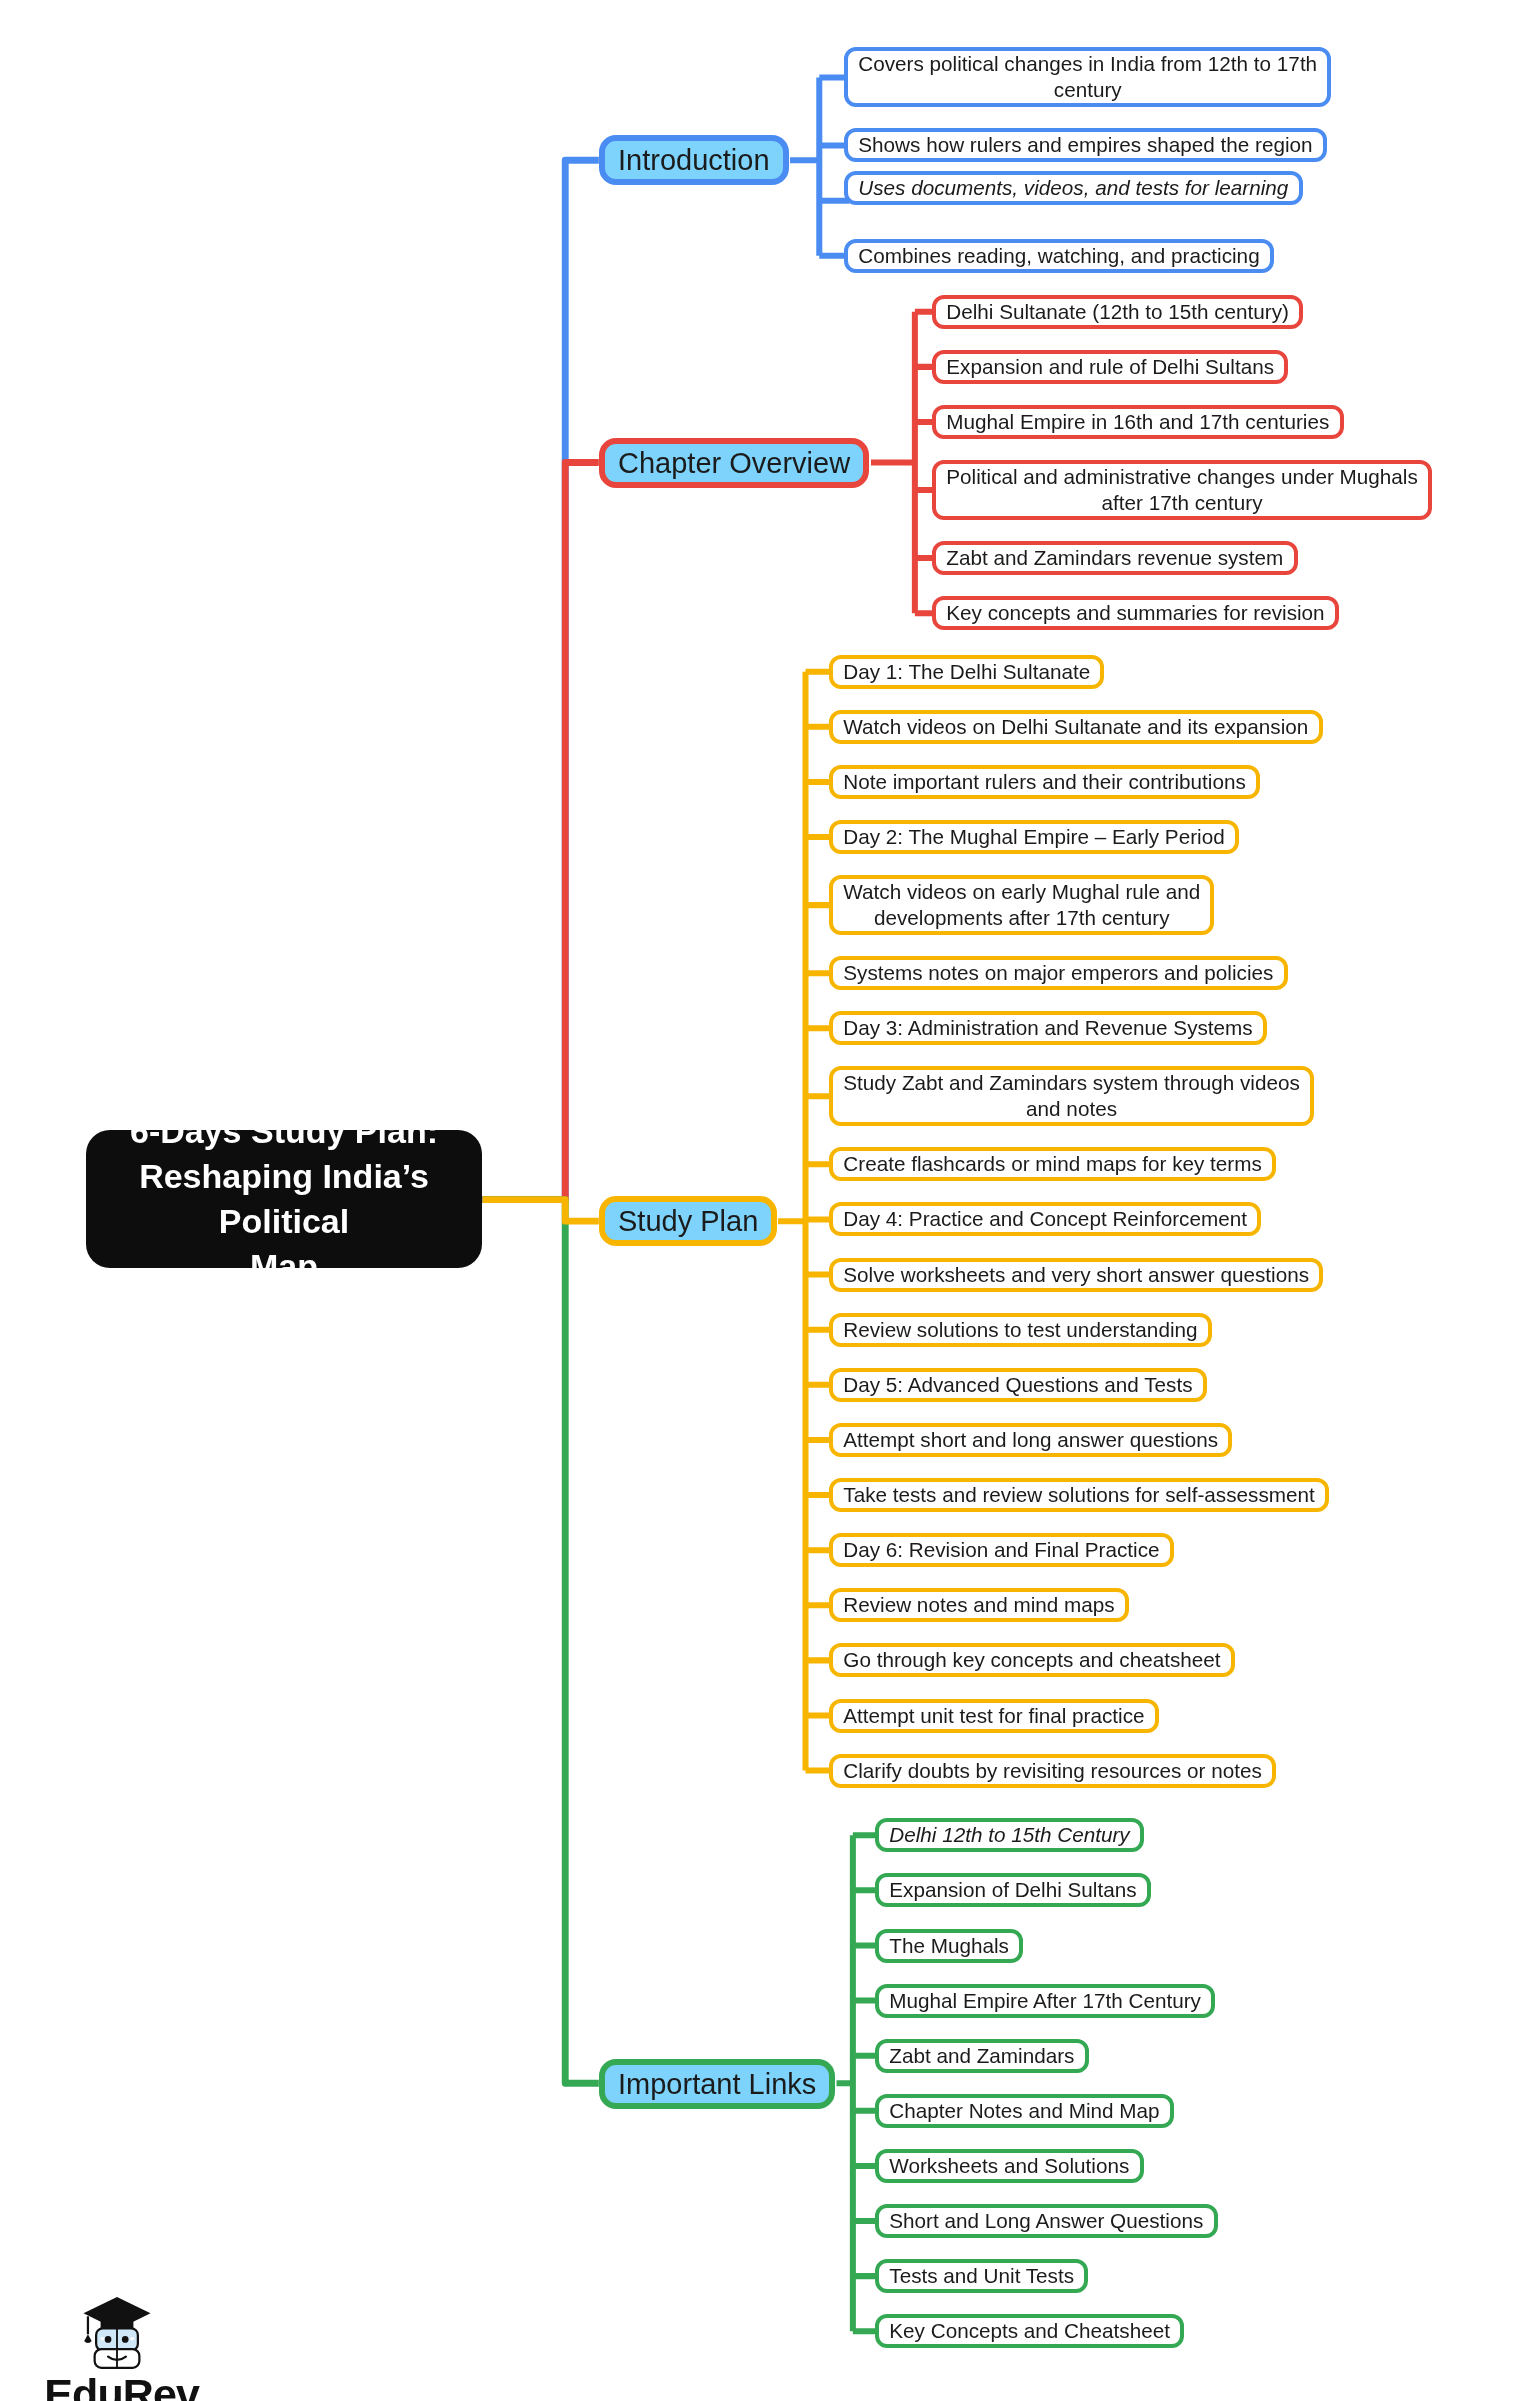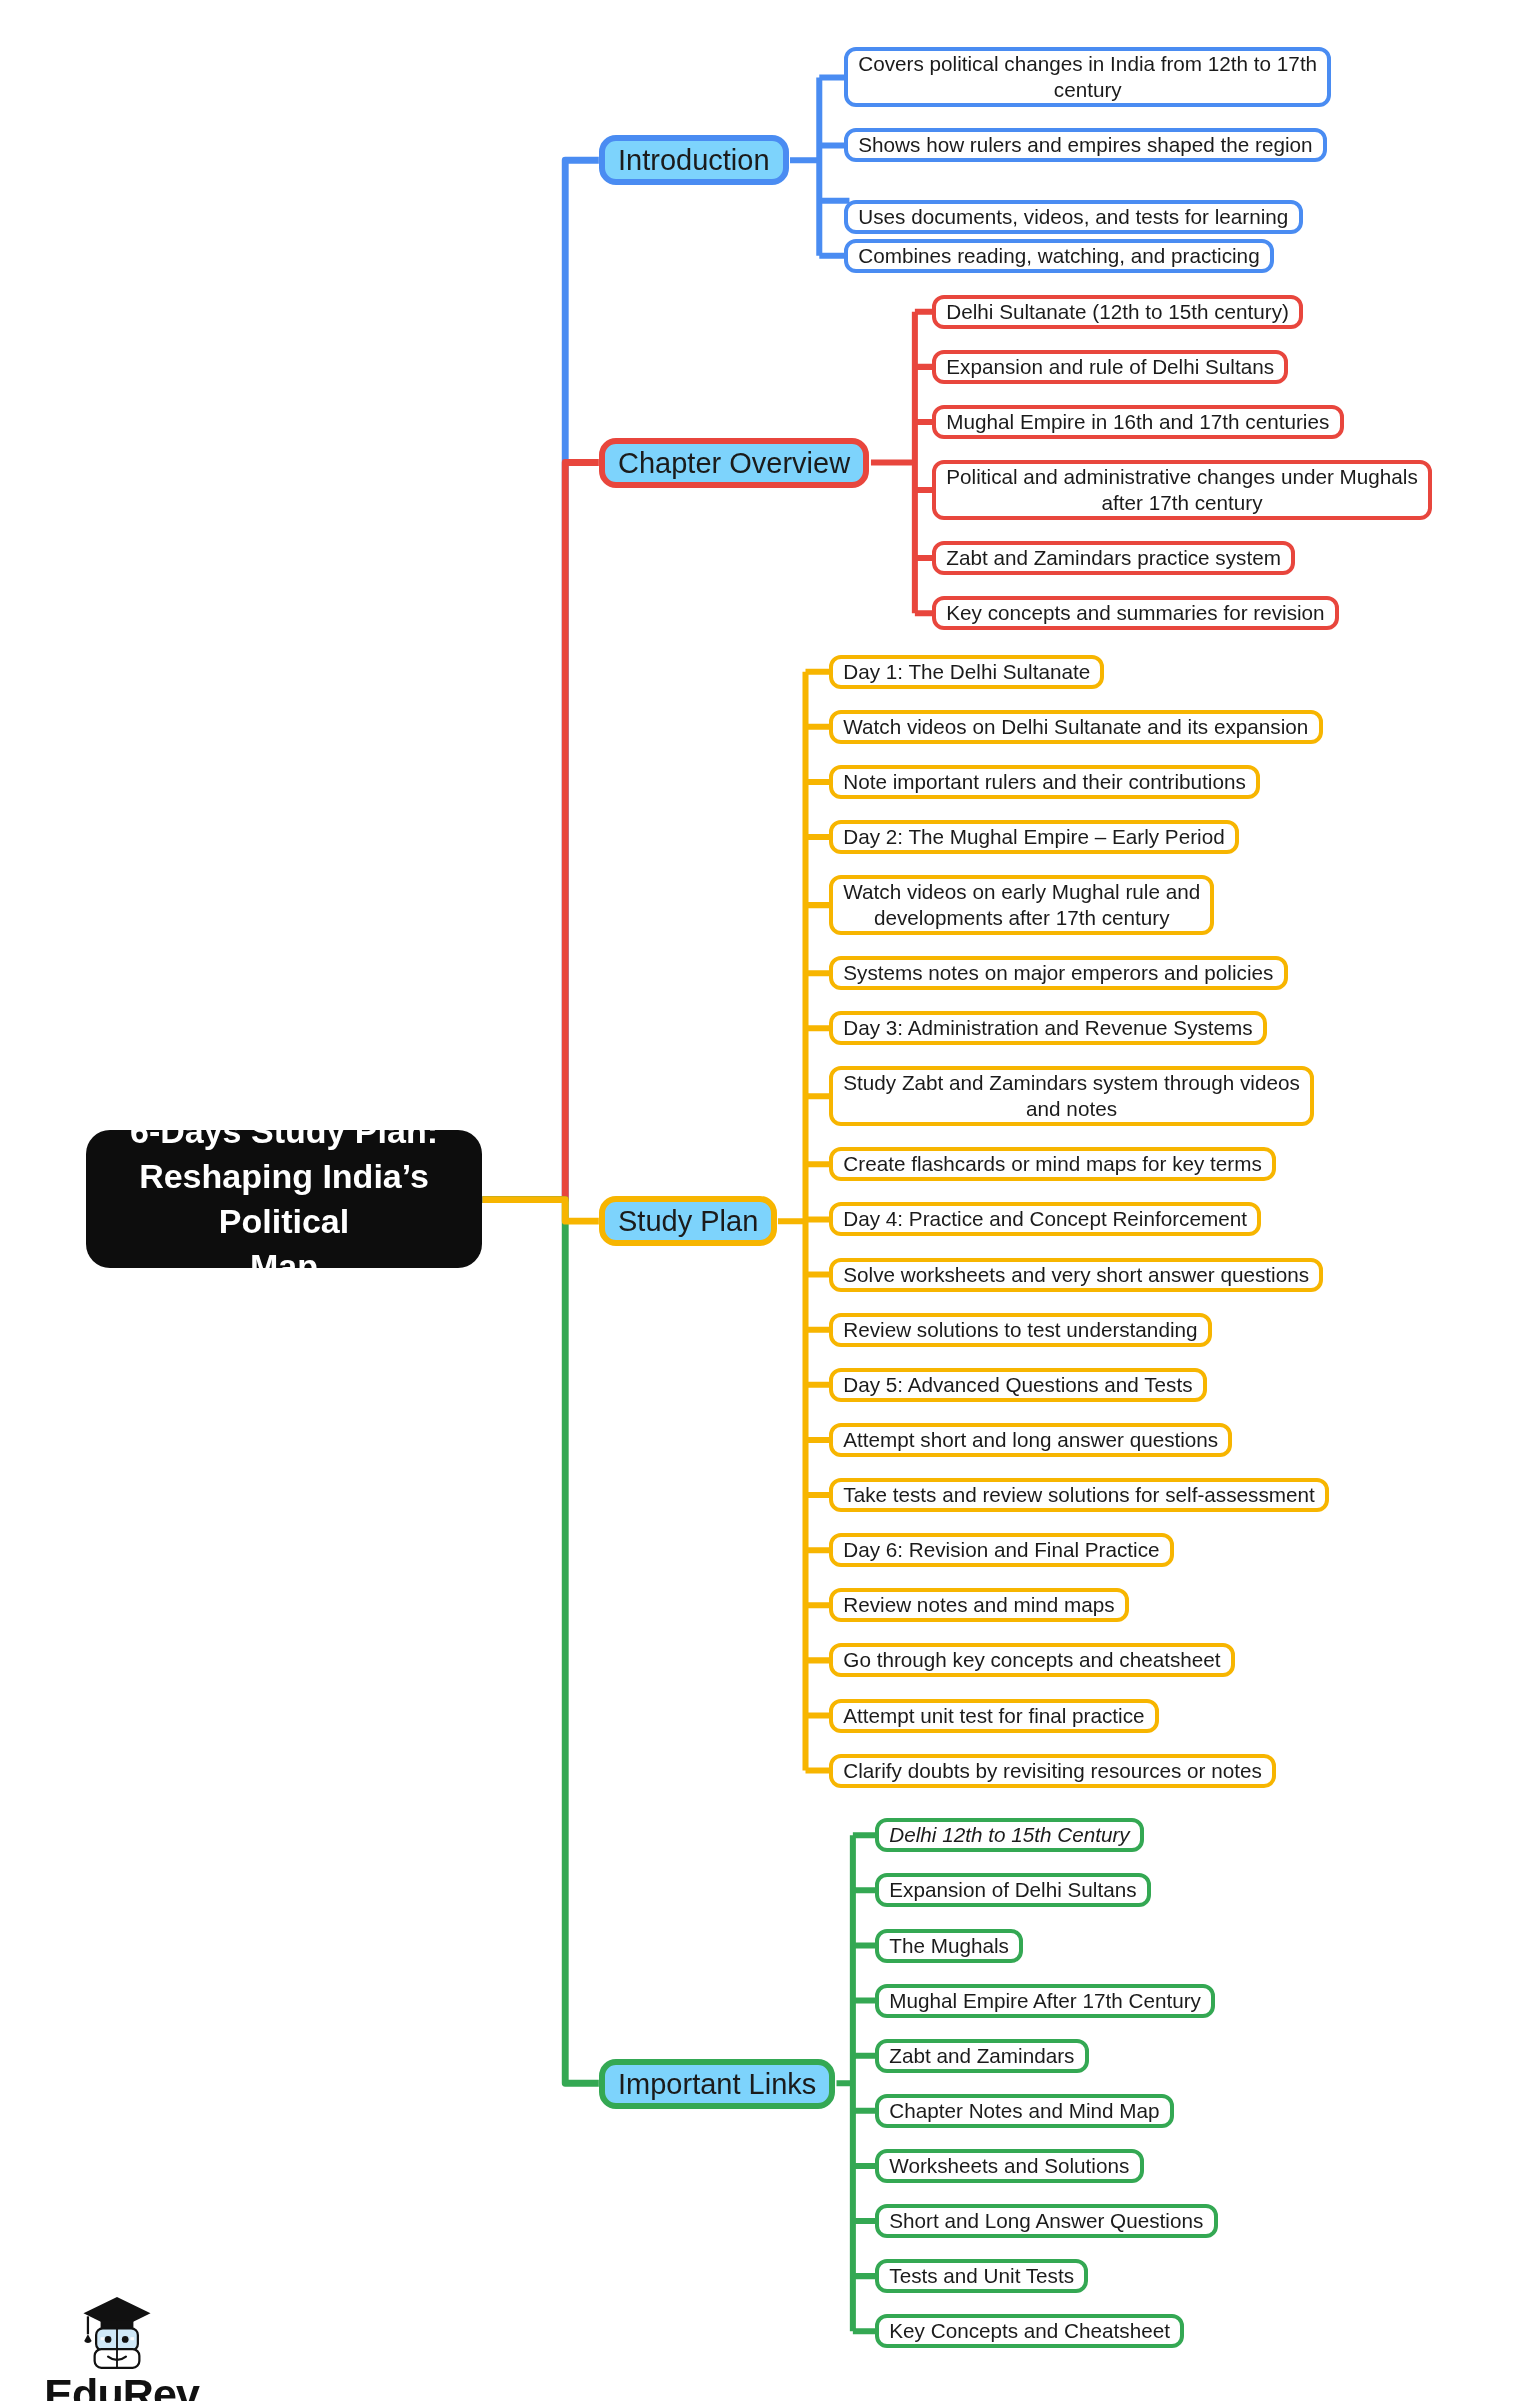--- a/index.html
+++ b/index.html
@@ -51,29 +51,29 @@
 
   <div id="nodes">
     <div class="root">
       <span>6-Days Study Plan:
 Reshaping India’s Political
 Map</span>
     </div>
   <div class="leaf" style="left: 844px; top: 47px; border-color: rgb(74, 140, 242);">Covers political changes in India from 12th to 17th
 century</div>
       <div class="leaf" style="left: 844px; top: 128px; border-color: rgb(74, 140, 242);">Shows how rulers and empires shaped the region</div>
-      <div class="leaf" style="left: 844px; top: 200px; border-color: rgb(74, 140, 242);">Uses documents, videos, and tests for learning</div>
+      <div class="leaf" style="left: 844px; top: 171px; border-color: rgb(74, 140, 242); font-style: italic;">Uses documents, videos, and tests for learning</div>
       <div class="leaf" style="left: 844px; top: 239px; border-color: rgb(74, 140, 242);">Combines reading, watching, and practicing</div>
       <div class="branch" style="left: 599px; top: 135px; border-color: rgb(74, 140, 242);">Introduction</div>
       <div class="leaf" style="left: 932px; top: 295px; border-color: rgb(232, 70, 61);">Delhi Sultanate (12th to 15th century)</div>
       <div class="leaf" style="left: 932px; top: 350px; border-color: rgb(232, 70, 61);">Expansion and rule of Delhi Sultans</div>
       <div class="leaf" style="left: 932px; top: 405px; border-color: rgb(232, 70, 61);">Mughal Empire in 16th and 17th centuries</div>
       <div class="leaf" style="left: 932px; top: 460px; border-color: rgb(232, 70, 61);">Political and administrative changes under Mughals
 after 17th century</div>
-      <div class="leaf" style="left: 932px; top: 541px; border-color: rgb(232, 70, 61);">Zabt and Zamindars practice system</div>
+      <div class="leaf" style="left: 932px; top: 541px; border-color: rgb(232, 70, 61);">Zabt and Zamindars revenue system</div>
       <div class="leaf" style="left: 932px; top: 596px; border-color: rgb(232, 70, 61);">Key concepts and summaries for revision</div>
       <div class="branch" style="left: 599px; top: 438px; border-color: rgb(232, 70, 61);">Chapter Overview</div>
       <div class="leaf" style="left: 829px; top: 655px; border-color: rgb(247, 181, 0);">Day 1: The Delhi Sultanate</div>
       <div class="leaf" style="left: 829px; top: 710px; border-color: rgb(247, 181, 0);">Watch videos on Delhi Sultanate and its expansion</div>
       <div class="leaf" style="left: 829px; top: 765px; border-color: rgb(247, 181, 0);">Note important rulers and their contributions</div>
       <div class="leaf" style="left: 829px; top: 820px; border-color: rgb(247, 181, 0);">Day 2: The Mughal Empire – Early Period</div>
       <div class="leaf" style="left: 829px; top: 875px; border-color: rgb(247, 181, 0);">Watch videos on early Mughal rule and
 developments after 17th century</div>
       <div class="leaf" style="left: 829px; top: 956px; border-color: rgb(247, 181, 0);">Systems notes on major emperors and policies</div>
       <div class="leaf" style="left: 829px; top: 1011px; border-color: rgb(247, 181, 0);">Day 3: Administration and Revenue Systems</div>

